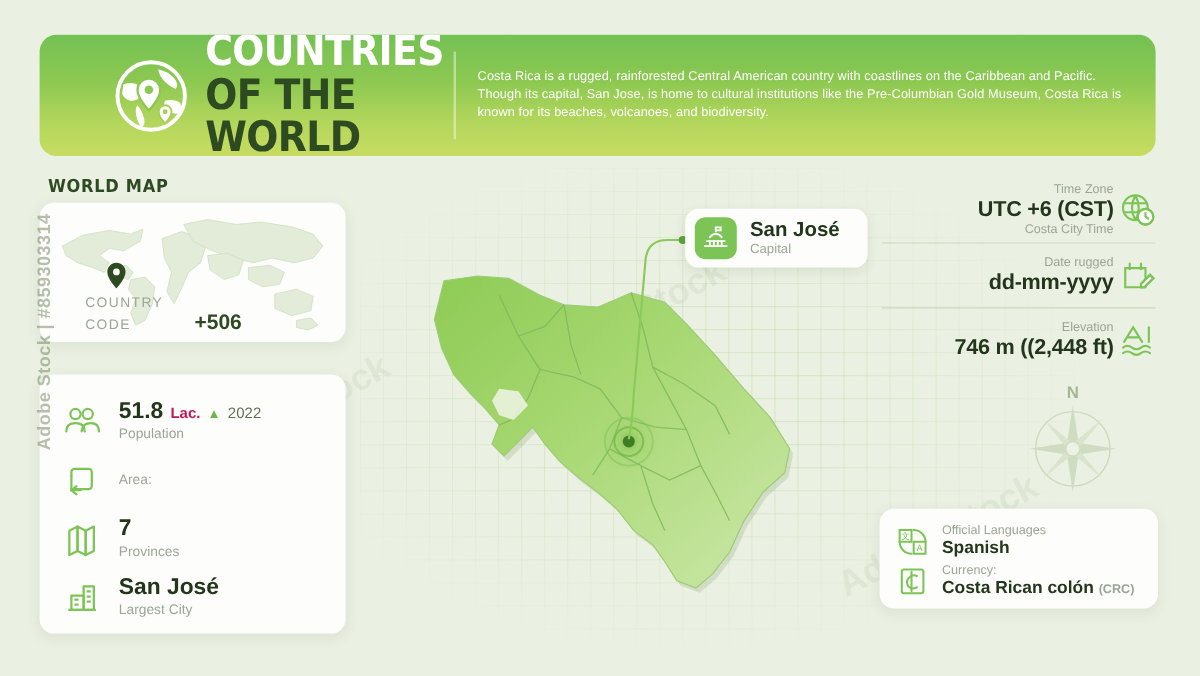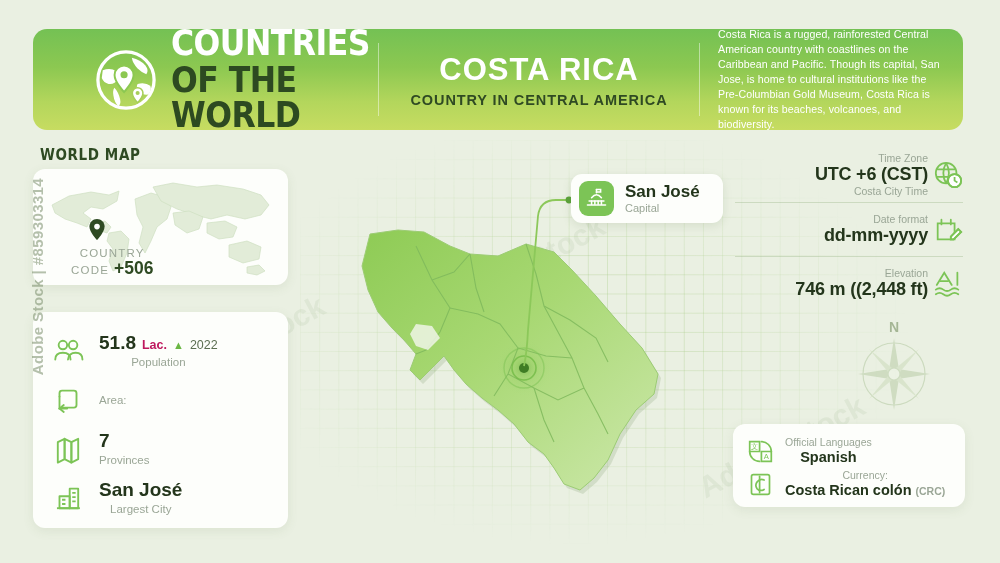--- a/index.html
+++ b/index.html
@@ -52,28 +52,27 @@
 
   
   .wm-title {
     position:absolute; left:40px; top:146px;
     font-size:15px; font-weight:bold; color:#2e4a22; letter-spacing:.6px;
     font-family:"DejaVu Sans", sans-serif; font-stretch:condensed;
   }
   .card {
     position:absolute; background:#fdfefb; border-radius:12px;
     box-shadow:0 3px 11px rgba(90,120,70,.10);
-    text-align:center;
   }
   .worldmap-card { left:33px; top:169px; width:255px; height:116px; overflow:hidden; }
   .wm-svg { position:absolute; left:14px; top:10px; width:232px; height:100px; }
   .cc-wrap { position:absolute; left:38px; bottom:8px; line-height:1.05; }
   .cc-l1 { font-size:11.5px; color:#9aa696; letter-spacing:1.2px; }
   .cc-l2 { font-size:11.5px; color:#9aa696; letter-spacing:1.2px; display:flex; align-items:baseline; gap:5px; }
-  .cc-num { font-size:17.5px; font-weight:bold; color:#2e4a22; letter-spacing:0; }
+  .cc-num { font-size:17.5px; font-weight:bold; color:#2e4a22; letter-spacing:0;margin-left:48px; }
 
   .stats-card { left:33px; top:312px; width:255px; height:216px; padding:14px 0 0 0; }
   .srow { display:flex; align-items:center; height:49px; padding-left:18px; gap:14px; }
   .sico { width:34px; height:34px; flex:0 0 34px; }
   .stxt { line-height:1.12; }
   .sval { display:flex; align-items:baseline; gap:6px; }
   .snum { font-size:19px; font-weight:bold; color:#23351b; }
   .sunit { font-size:12.5px; font-weight:bold; color:#be185d; }
   .syear { font-size:12.5px; color:#5c6f52; }
   .slab { font-size:11.5px; color:#9aa696; margin-top:2px; }
@@ -153,24 +152,20 @@
         <circle cx="44" cy="45.5" r="2.1" fill="#a7cf59"></circle>
       </svg>
       <div class="hd-titles">
         <div class="hd-t1">COUNTRIES</div>
         <div class="hd-t2">OF THE WORLD</div>
       </div>
     </div>
 
     <div class="hd-sep"></div>
 
-    <div class="hd-country">
-      <div class="hd-cname">COSTA RICA</div>
-      <div class="hd-csub">COUNTRY IN CENTRAL AMERICA</div>
-    </div>
 
     <div class="hd-sep"></div>
 
     <div class="hd-desc">Costa Rica is a rugged, rainforested Central American country with coastlines on the Caribbean and Pacific. Though its capital, San Jose, is home to cultural institutions like the Pre-Columbian Gold Museum, Costa Rica is known for its beaches, volcanoes, and biodiversity.</div>
   </div>
 
   <div class="wm-title">WORLD MAP</div>
 
   <div class="card worldmap-card">
     <svg class="wm-svg" viewBox="0 0 232 100">
@@ -332,21 +327,21 @@
         <circle cx="14" cy="14" r="11"></circle>
         <path d="M14 3 q6 11 0 22 M14 3 q-6 11 0 22 M4 10 h20 M4 18 h16"></path>
         <circle cx="23" cy="22" r="7" fill="#fff"></circle>
         <circle cx="23" cy="22" r="7"></circle>
         <path d="M23 18 v4 l3 2"></path>
       </svg>
     </div>
 
     <div class="irow">
       <div class="itxt">
-        <div class="ilab">Date format</div>
+        <div class="ilab">Date rugged</div>
         <div class="ival">dd-mm-yyyy</div>
       </div>
       <svg class="iico" viewBox="0 0 32 32" fill="none" stroke="#7cc456" stroke-width="1.9" stroke-linecap="round">
         <path d="M5 9 h18 v17 h-18 z"></path>
         <path d="M9 5 v5 M19 5 v5"></path>
         <path d="M27 15 l3 3 -8 8 h-3 v-3 z" fill="#fff"></path>
         <path d="M27 15 l3 3 -8 8 h-3 v-3 z"></path>
       </svg>
     </div>
 

